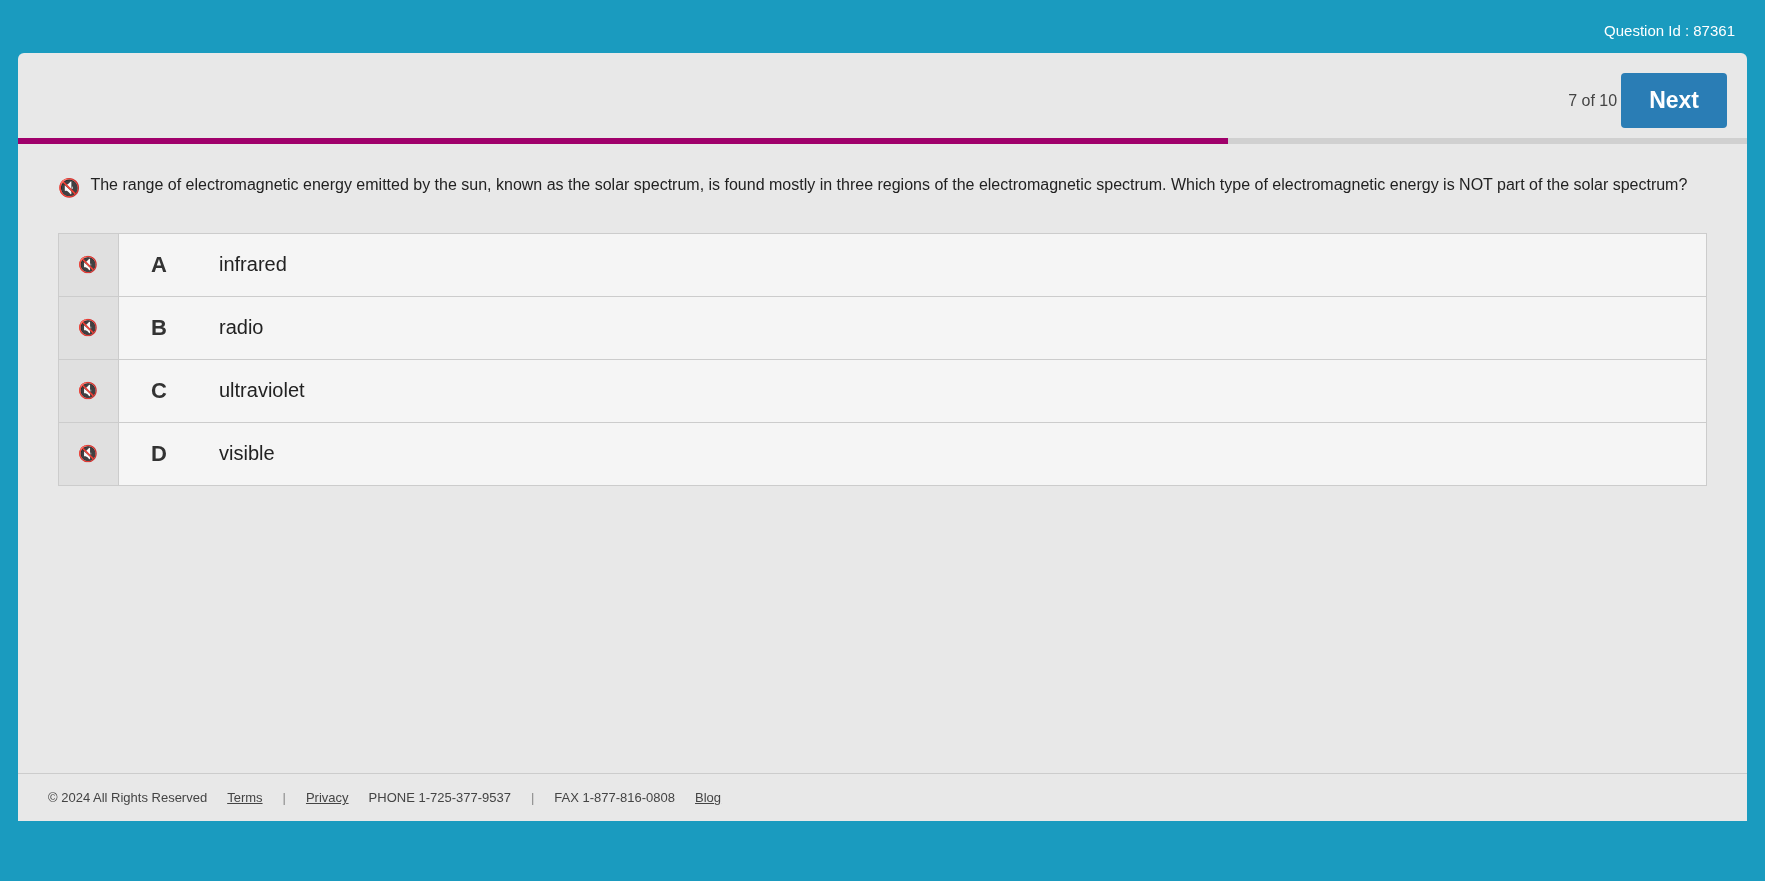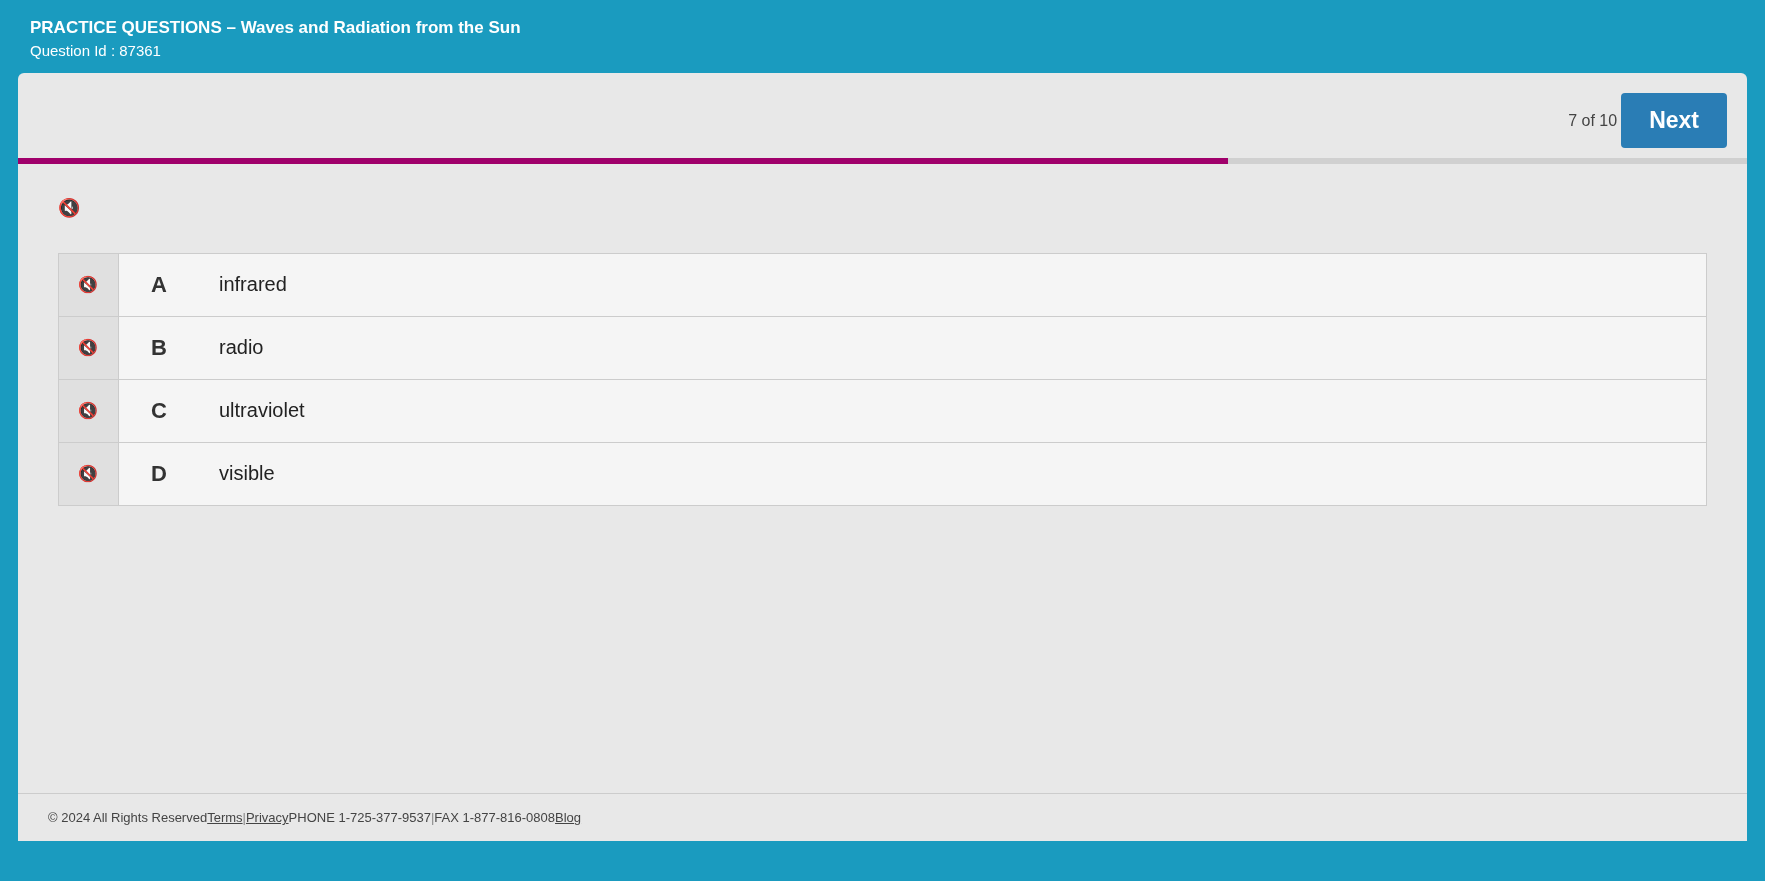--- a/index.html
+++ b/index.html
@@ -19,20 +19,21 @@
     .header-title {
       color: white;
       font-size: 17px;
       font-weight: bold;
     }
 
     .header-subtitle {
       color: white;
       font-size: 15px;
       margin-top: 4px;
+      text-align: right;
     }
 
     .main-container {
       background-color: #e8e8e8;
       margin: 0 18px;
       border-radius: 6px 6px 0 0;
       min-height: 720px;
       padding-bottom: 30px;
     }
 
@@ -147,57 +148,58 @@
       padding: 0 20px;
     }
 
     .footer {
       background-color: #e8e8e8;
       margin: 0 18px;
       padding: 16px 30px;
       border-top: 1px solid #ccc;
       display: flex;
       align-items: center;
+      gap: 20px;
       font-size: 13px;
       color: #444;
     }
 
     .footer a {
       color: #444;
       text-decoration: underline;
       cursor: pointer;
     }
 
     .footer-divider {
       color: #888;
     }
   </style>
 </head>
 <body>
 
 <div class="header">
-  <div class="header-title">PRACTICE QUESTIONS – Waves and Radiation from the Sun</div>
   <div class="header-subtitle">Question Id : 87361</div>
 </div>
 
 <div class="main-container">
 
   <div class="top-bar">
     <span class="progress-text">7 of 10</span>
     <button class="next-button">Next</button>
   </div>
 
   <div class="progress-bar-container">
     <div class="progress-bar-fill"></div>
   </div>
 
   <div class="question-area">
 
     <div class="question-text">
       <span class="audio-icon">🔇</span>
+      <span>The range of electromagnetic energy emitted by the sun, known as the solar spectrum, is found mostly in three regions of the electromagnetic spectrum. Which type of electromagnetic energy is NOT part of the solar spectrum?</span>
     </div>
 
     <div class="options-container">
 
       <div class="option-row">
         <div class="option-audio">
           <span>🔇</span>
         </div>
         <div class="option-letter">A</div>
         <div class="option-text">infrared</div>

